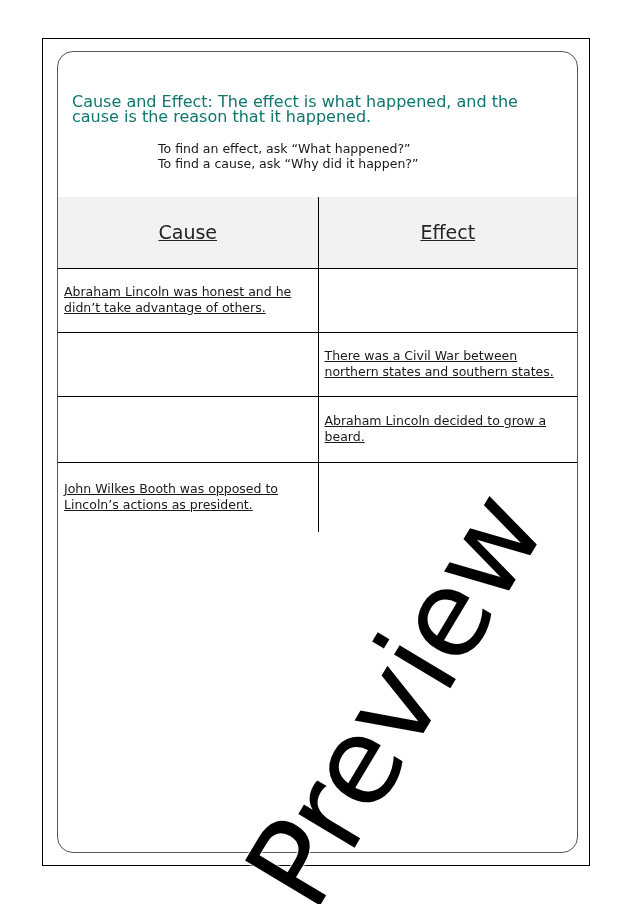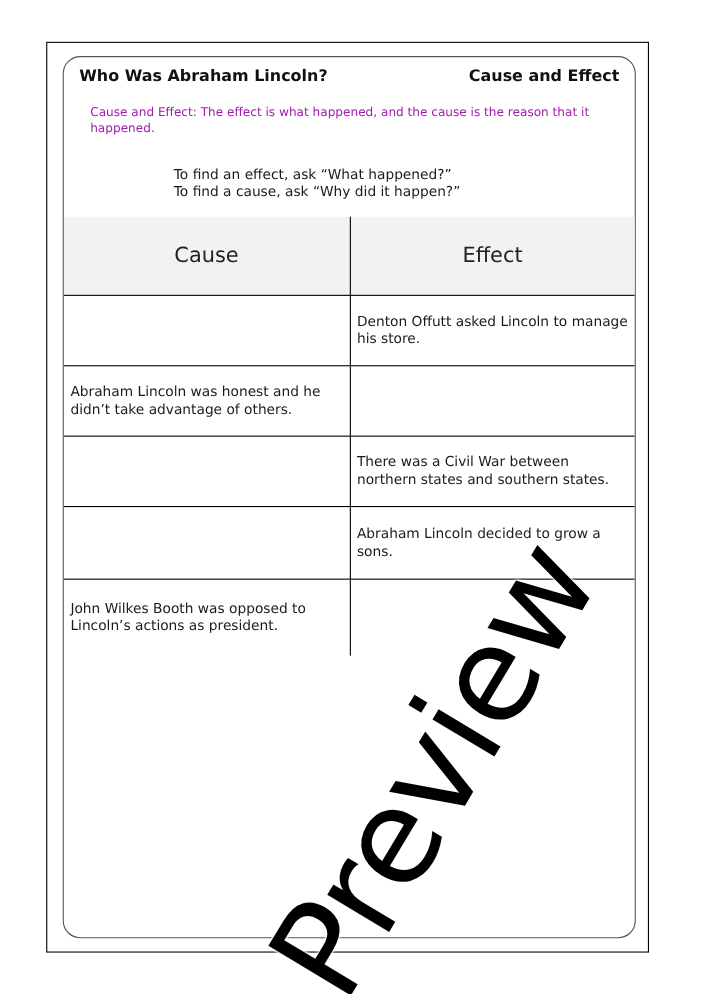--- a/index.html
+++ b/index.html
@@ -46,50 +46,50 @@
       justify-content: space-between;
       align-items: center;
     }
     .title-left, .title-right {
       font-weight: bold;
       font-size: 14.5px;
       color: #111;
     }
     .intro {
       position: absolute;
-      left: 24px;
+      left: 14px;
       top: 42px;
       width: 480px;
-      font-size: 11px;
+      font-size: 16px;
       line-height: 15px;
-      color: #a21caf;
+      color: #0f766e;
     }
     .tips {
       position: absolute;
       left: 100px;
       top: 89px;
       font-size: 12.5px;
       line-height: 15px;
       color: #1a1a1a;
-      margin-top: 10px;
     }
     .tips div { white-space: nowrap; }
     table.ce {
       position: absolute;
       left: 0;
       top: 145px;
       width: 519px;
       border-collapse: collapse;
       table-layout: fixed;
     }
     table.ce th, table.ce td {
       border: 1.2px solid #000;
       padding: 0 6px;
       vertical-align: middle;
       box-sizing: border-box;
+      text-decoration: underline;
     }
     table.ce tr > *:first-child { border-left: none; }
     table.ce tr > *:last-child { border-right: none; }
     table.ce th {
       background: #f2f2f2;
       height: 71px;
       font-weight: normal;
       font-size: 19px;
       color: #222;
       border-top: none;
@@ -126,24 +126,20 @@
       width: 1px;
       height: 1px;
     }
   </style>
 </head>
 <body>
 
 <div class="page-frame"></div>
 
 <div class="card">
-  <div class="title-row">
-    <span class="title-left">Who Was Abraham Lincoln?</span>
-    <span class="title-right">Cause and Effect</span>
-  </div>
 
   <div class="intro">Cause and Effect: The effect is what happened, and the cause is the reason that it happened.</div>
 
   <div class="tips">
     <div>To find an effect, ask “What happened?”</div>
     <div>To find a cause, ask “Why did it happen?”</div>
   </div>
 
   <table class="ce">
     <colgroup>
@@ -151,34 +147,30 @@
         <col class="c2">
       </colgroup>
     <thead>
       <tr>
         <th>Cause</th>
         <th>Effect</th>
       </tr>
     </thead>
     <tbody>
       <tr>
-        <td></td>
-        <td>Denton Offutt asked Lincoln to manage his store.</td>
-      </tr>
-      <tr>
         <td>Abraham Lincoln was honest and he didn’t take advantage of others.</td>
         <td></td>
       </tr>
       <tr>
         <td></td>
         <td>There was a Civil War between northern states and southern states.</td>
       </tr>
       <tr class="tall">
         <td></td>
-        <td>Abraham Lincoln decided to grow a sons.</td>
+        <td>Abraham Lincoln decided to grow a beard.</td>
       </tr>
       <tr class="tall">
         <td>John Wilkes Booth was opposed to Lincoln’s actions as president.</td>
         <td></td>
       </tr>
     </tbody>
   </table>
 </div>
 
 <div class="watermark-wrap">

